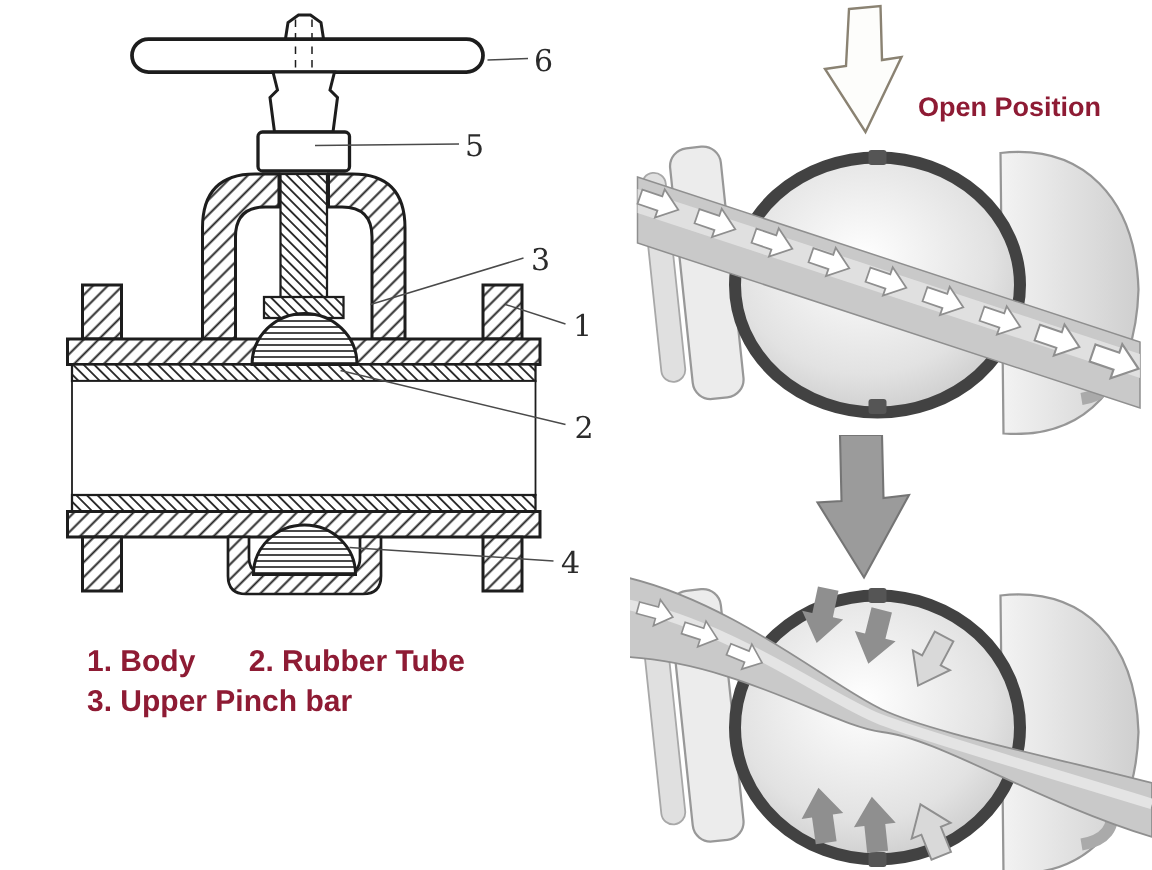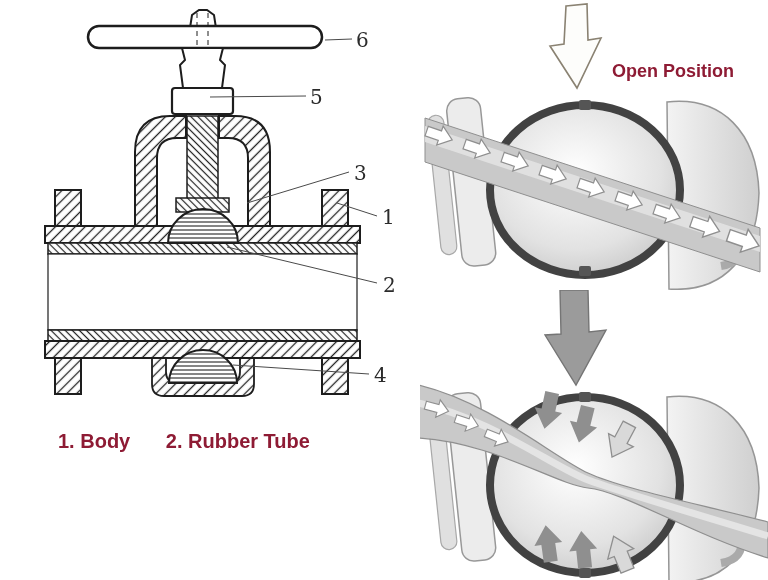--- a/index.html
+++ b/index.html
@@ -191,15 +191,19 @@
     </g>
   </svg>
 
   <div class="pos-label" id="open-label">Open Position</div>
 
   <div class="legend">
     <div class="legend-row">
       <span class="first">1. Body</span>
       <span>2. Rubber Tube</span>
     </div>
+    <div class="legend-row">
+      <span class="first">3. Upper Pinch bar</span>
+      <span></span>
+    </div>
   </div>
 
 </div>
 
 </body></html>

